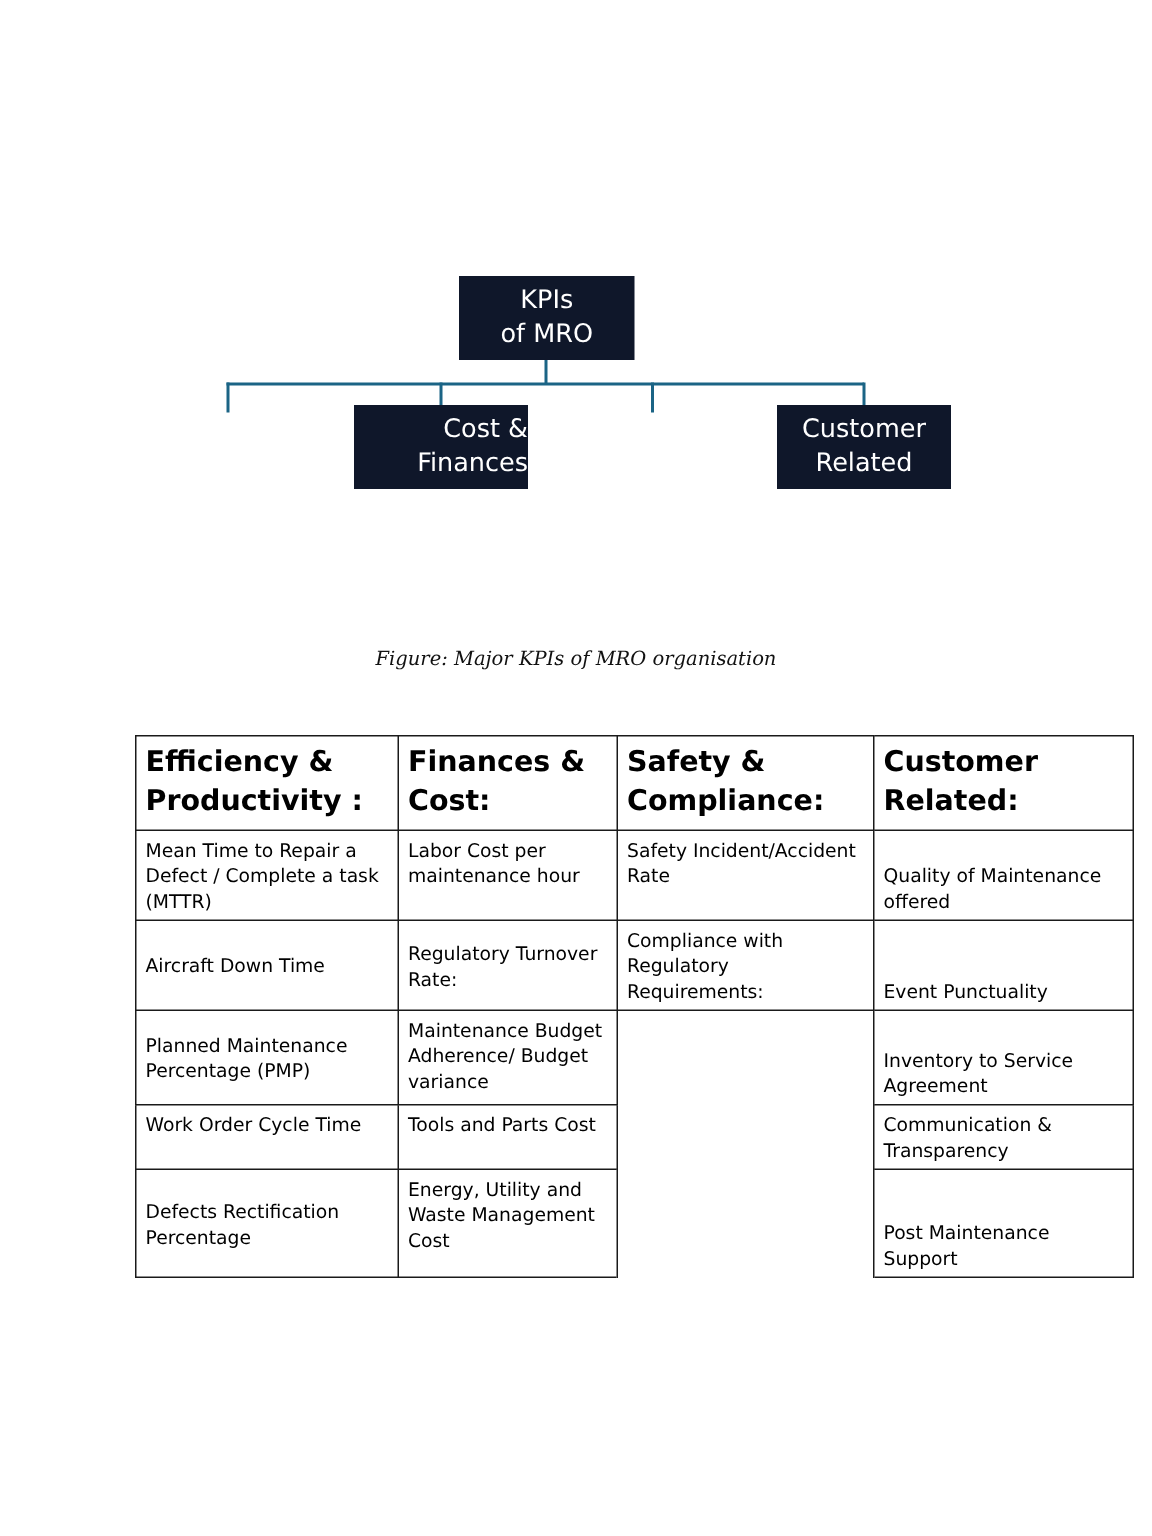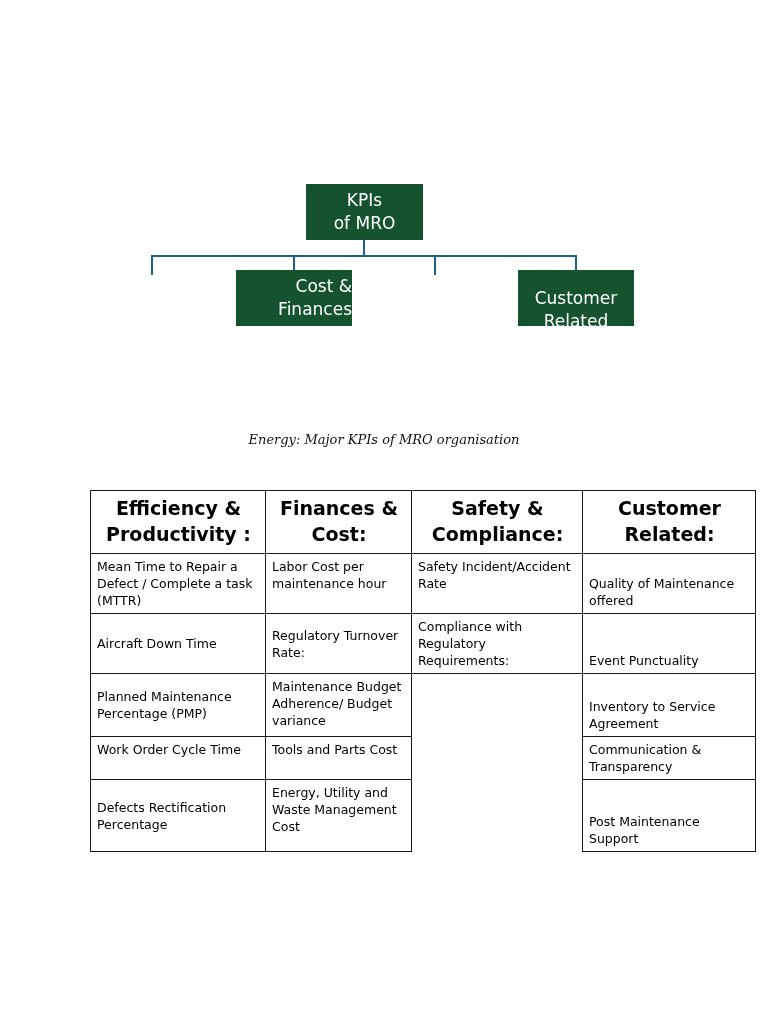--- a/index.html
+++ b/index.html
@@ -19,21 +19,21 @@
   
   #org-chart {
     position: absolute;
     left: 0;
     top: 0;
     width: 768px;
     height: 400px;
   }
   .chart-box {
     position: absolute;
-    background: #14532d;
+    background: #0f172a;
     color: #ffffff;
     font-family: "DejaVu Sans", sans-serif;
     font-size: 17px;
     line-height: 23px;
     text-align: center;
     box-sizing: border-box;
   }
   .chart-box .box-text {
     position: absolute;
     left: 0;
@@ -82,21 +82,20 @@
     top: 50%;
     transform: translateY(-50%);
   }
   #box-customer {
     left: 518px;
     width: 116px;
   }
   #box-customer .box-text {
     top: 50%;
     transform: translateY(-50%);
-    margin-top: 12px;
   }
 
   .connector {
     position: absolute;
     background: #1b6485;
   }
   .conn-v { width: 2px; }
   .conn-h { height: 2px; }
 
   
@@ -138,21 +137,20 @@
     font-size: 12.5px;
     line-height: 17px;
     font-weight: normal;
     text-align: left;
   }
   table.kpi th {
     font-size: 19px;
     line-height: 26px;
     font-weight: bold;
     padding: 4px 5px 6px 6px;
-    text-align: center;
   }
   
   table.kpi td.bottom { vertical-align: bottom; }
   table.kpi td.mid { vertical-align: middle; }
   
   table.kpi td.no-bottom-border { border-bottom: none; }
 </style>
 </head>
 <body>
 
@@ -182,21 +180,21 @@
 
 
   <div class="chart-box child-box" id="box-customer">
     <span class="box-text">
       <span>Customer</span><br>
       <span>Related</span>
     </span>
   </div>
 </div>
 
-<div id="figure-caption">Energy: Major KPIs of MRO organisation</div>
+<div id="figure-caption">Figure: Major KPIs of MRO organisation</div>
 
 <div id="kpi-table-wrap">
   <table class="kpi">
     <colgroup>
       <col class="c1">
         <col class="c2">
         <col class="c3">
         <col class="c4">
     </colgroup>
     <thead>

